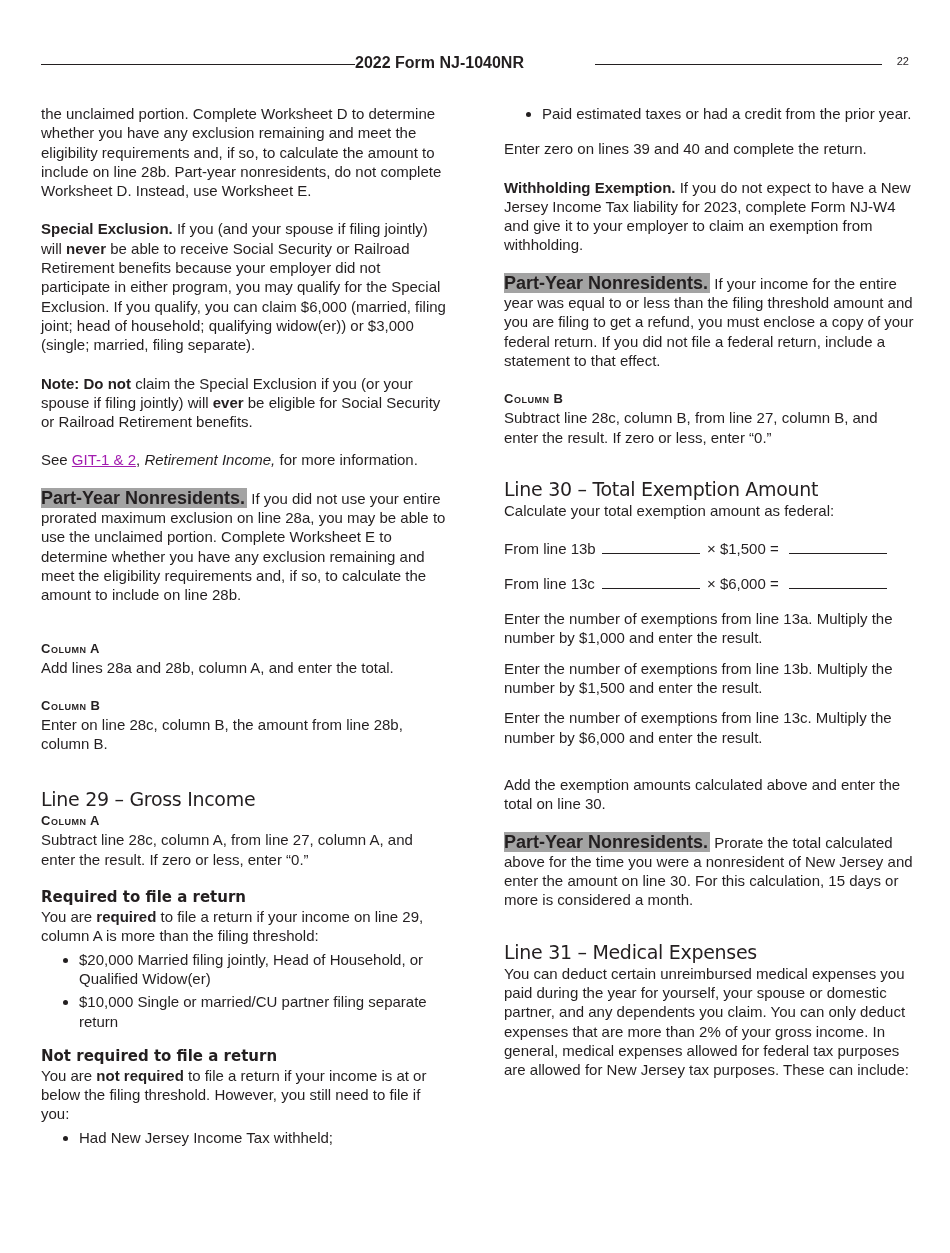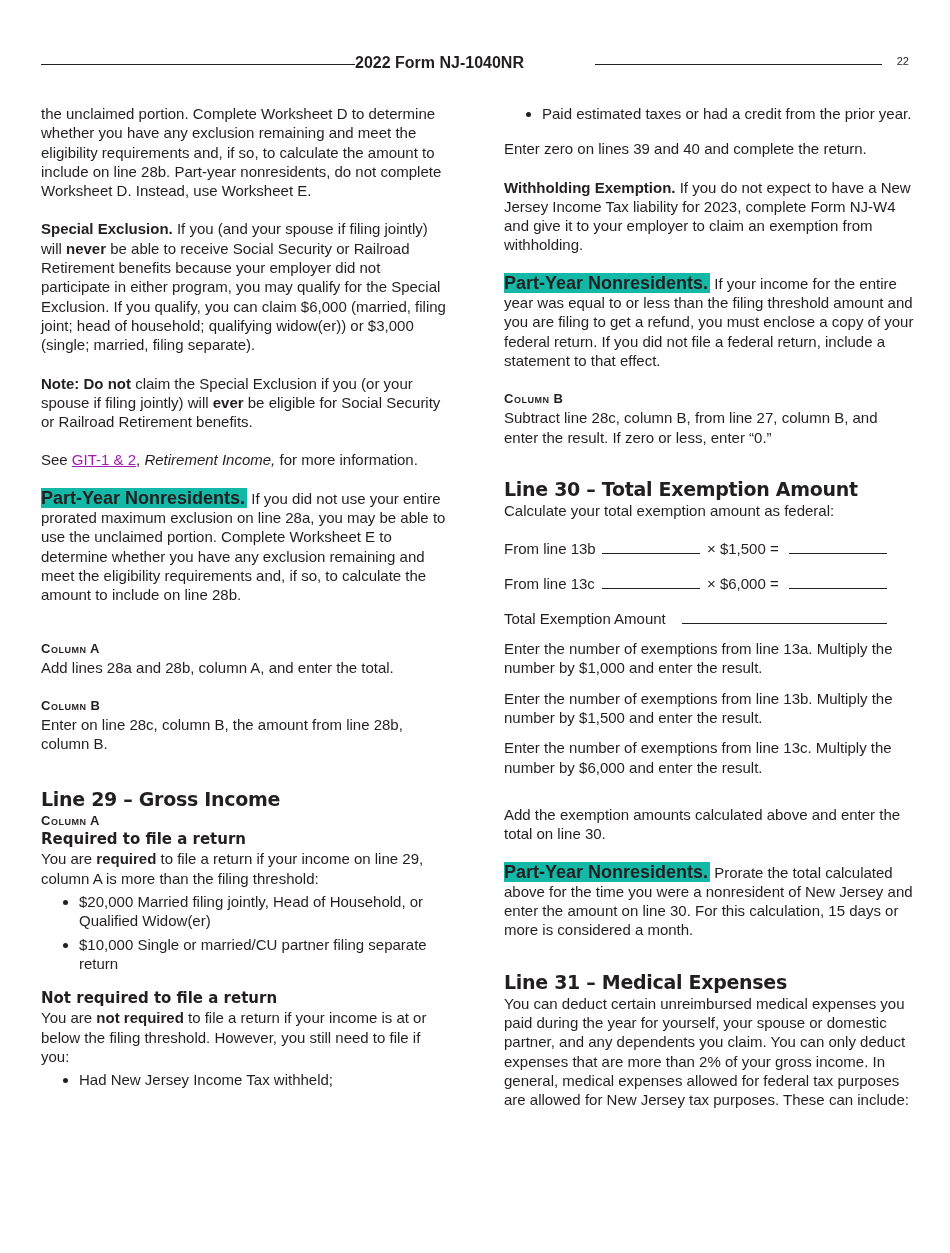--- a/index.html
+++ b/index.html
@@ -10,22 +10,22 @@
   .header .rule-r { position: absolute; left: 554px; top: 12px; width: 287px; border-top: 1px solid #231f20; }
   .header .title { position: absolute; left: 314px; width: 240px; top: 2px; text-align: left;
                    font-weight: bold; font-size: 16px; }
   .header .pageno { position: absolute; right: 0; top: 3px; font-size: 11px; }
 
   .col { position: absolute; top: 104px; width: 410px; font-size: 15px; line-height: 19.3px; }
   .col-left { left: 41px; }
   .col-right { left: 504px; }
   p { margin: 0 0 19px 0; }
   b { font-weight: bold; }
-  .hl { background: #14b8a6; font-weight: bold; font-size: 18px; padding-right: 2px; }
-  h2 { font-family: "DejaVu Sans", sans-serif; font-weight: bold; font-size: 19px; margin: 0; line-height: 24px; letter-spacing: -0.3px; }
+  .hl { background: #a3a3a3; font-weight: bold; font-size: 18px; padding-right: 2px; }
+  h2 { font-family: "DejaVu Sans", sans-serif; font-weight: normal; font-size: 19px; margin: 0; line-height: 24px; letter-spacing: -0.3px; }
   h3 { font-family: "DejaVu Sans", sans-serif; font-weight: bold; font-size: 15px; margin: 0; line-height: 19px; }
   .colhead { font-weight: bold; font-variant: small-caps; font-size: 13px; letter-spacing: 0.5px; line-height: 19px; }
   .link { color: #a21caf; text-decoration: underline; }
   ul { margin: 4px 0 0 0; padding-left: 38px; }
   ul li { margin-bottom: 4px; }
   .calc-row { position: relative; height: 35px; }
   .calc-row .lbl { position: absolute; left: 0; }
   .calc-row .blank1 { position: absolute; left: 98px; width: 98px; border-bottom: 1px solid #231f20; top: 14px; }
   .calc-row .mult { position: absolute; left: 203px; }
   .calc-row .blank2 { position: absolute; left: 285px; width: 98px; border-bottom: 1px solid #231f20; top: 14px; }
@@ -53,20 +53,21 @@
 
   <p style="margin-bottom:34px"><span class="hl">Part-Year Nonresidents.</span><span> If you did not use your entire prorated maximum exclusion on line 28a, you may be able to use the unclaimed portion. Complete Worksheet E to determine whether you have any exclusion remaining and meet the eligibility requirements and, if so, to calculate the amount to include on line 28b.</span></p>
 
   <div class="colhead">Column A</div>
   <p>Add lines 28a and 28b, column A, and enter the total.</p>
   <div class="colhead">Column B</div>
   <p style="margin-bottom:34px">Enter on line 28c, column B, the amount from line 28b, column B.</p>
 
   <h2>Line 29 – Gross Income</h2>
   <div class="colhead">Column A</div>
+  <p>Subtract line 28c, column A, from line 27, column A, and enter the result. If zero or less, enter “0.”</p>
 
   <h3>Required to file a return</h3>
   <div><span>You are </span><b>required</b><span> to file a return if your income on line 29, column A is more than the filing threshold:</span></div>
   <ul>
     <li>$20,000 Married filing jointly, Head of Household, or Qualified Widow(er)</li>
     <li>$10,000 Single or married/CU partner filing separate return</li>
   </ul>
   <div style="height:12px"></div>
 
   <h3>Not required to file a return</h3>
@@ -98,24 +99,20 @@
     <span class="blank1"></span>
     <span class="mult">× $1,500 =</span>
     <span class="blank2"></span>
   </div>
   <div class="calc-row">
     <span class="lbl">From line 13c</span>
     <span class="blank1"></span>
     <span class="mult">× $6,000 =</span>
     <span class="blank2"></span>
   </div>
-  <div class="calc-row" style="height:30px">
-    <span class="lbl">Total Exemption Amount</span>
-    <span class="blank-total"></span>
-  </div>
 
   <p class="tight">Enter the number of exemptions from line 13a. Multiply the number by $1,000 and enter the result.</p>
   <p class="tight">Enter the number of exemptions from line 13b. Multiply the number by $1,500 and enter the result.</p>
   <p class="tight" style="margin-bottom:28px">Enter the number of exemptions from line 13c. Multiply the number by $6,000 and enter the result.</p>
   <p>Add the exemption amounts calculated above and enter the total on line 30.</p>
 
   <p style="margin-bottom:30px"><span class="hl">Part-Year Nonresidents.</span><span> Prorate the total calculated above for the time you were a nonresident of New Jersey and enter the amount on line 30. For this calculation, 15 days or more is considered a month.</span></p>
 
   <h2>Line 31 – Medical Expenses</h2>
   <p>You can deduct certain unreimbursed medical expenses you paid during the year for yourself, your spouse or domestic partner, and any dependents you claim. You can only deduct expenses that are more than 2% of your gross income. In general, medical expenses allowed for federal tax purposes are allowed for New Jersey tax purposes. These can include:</p>

